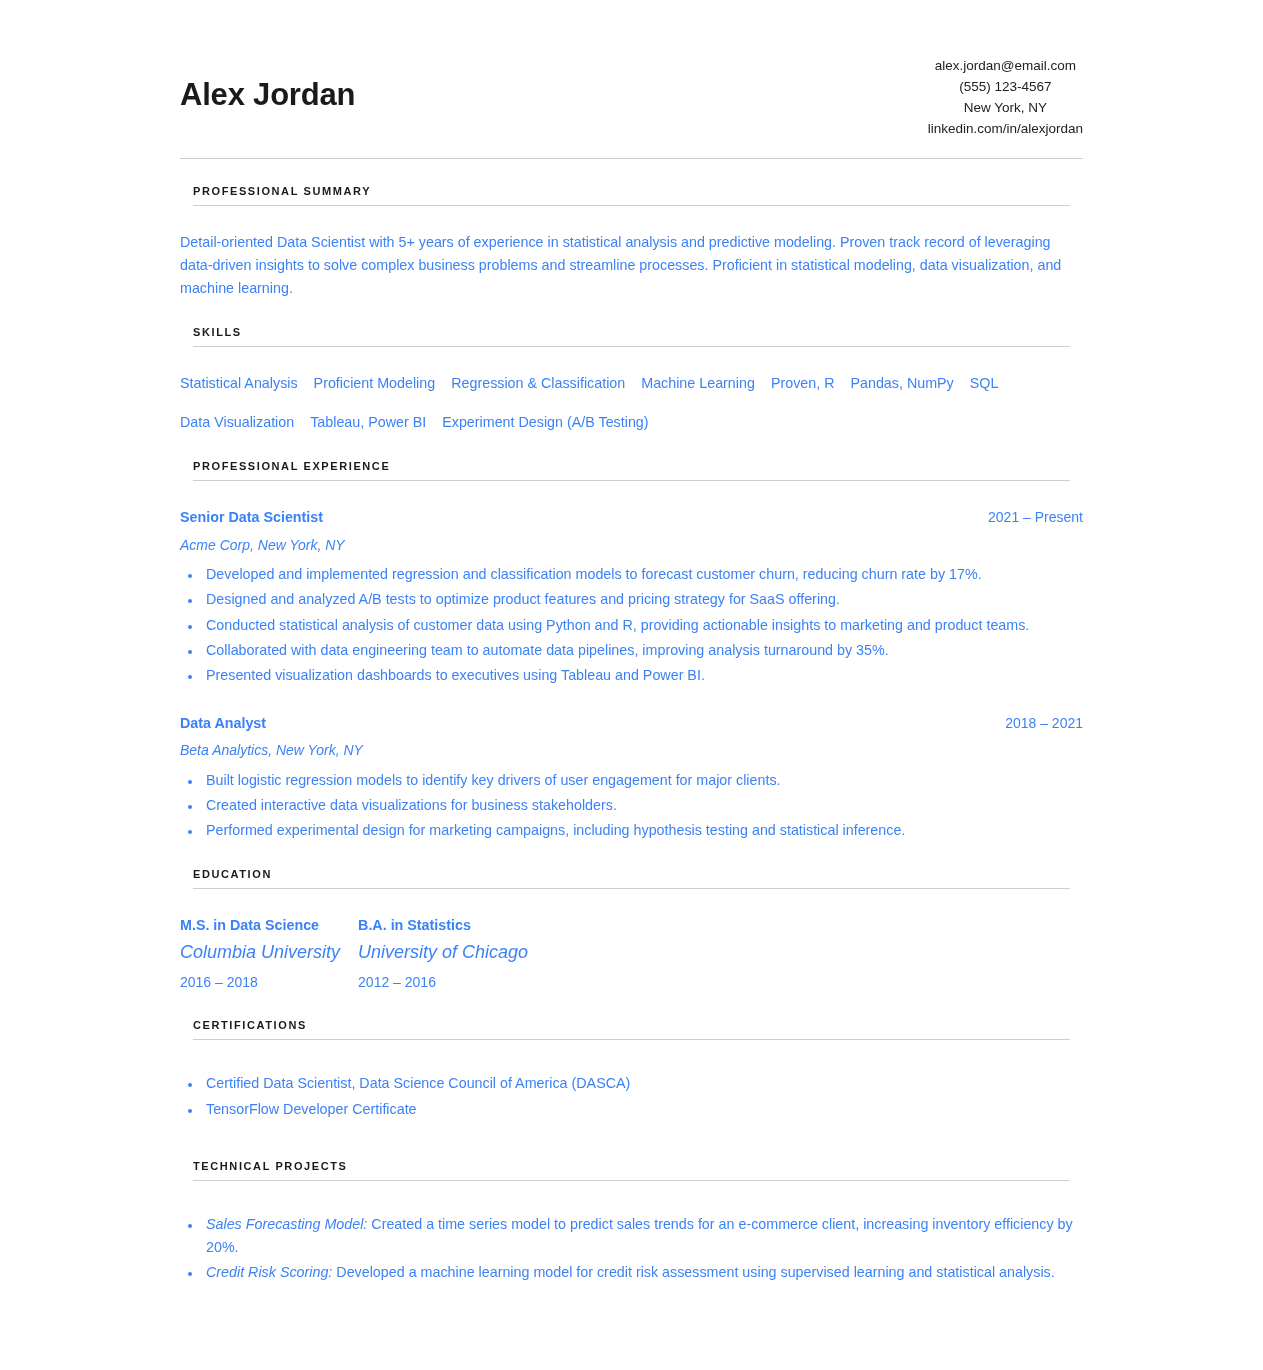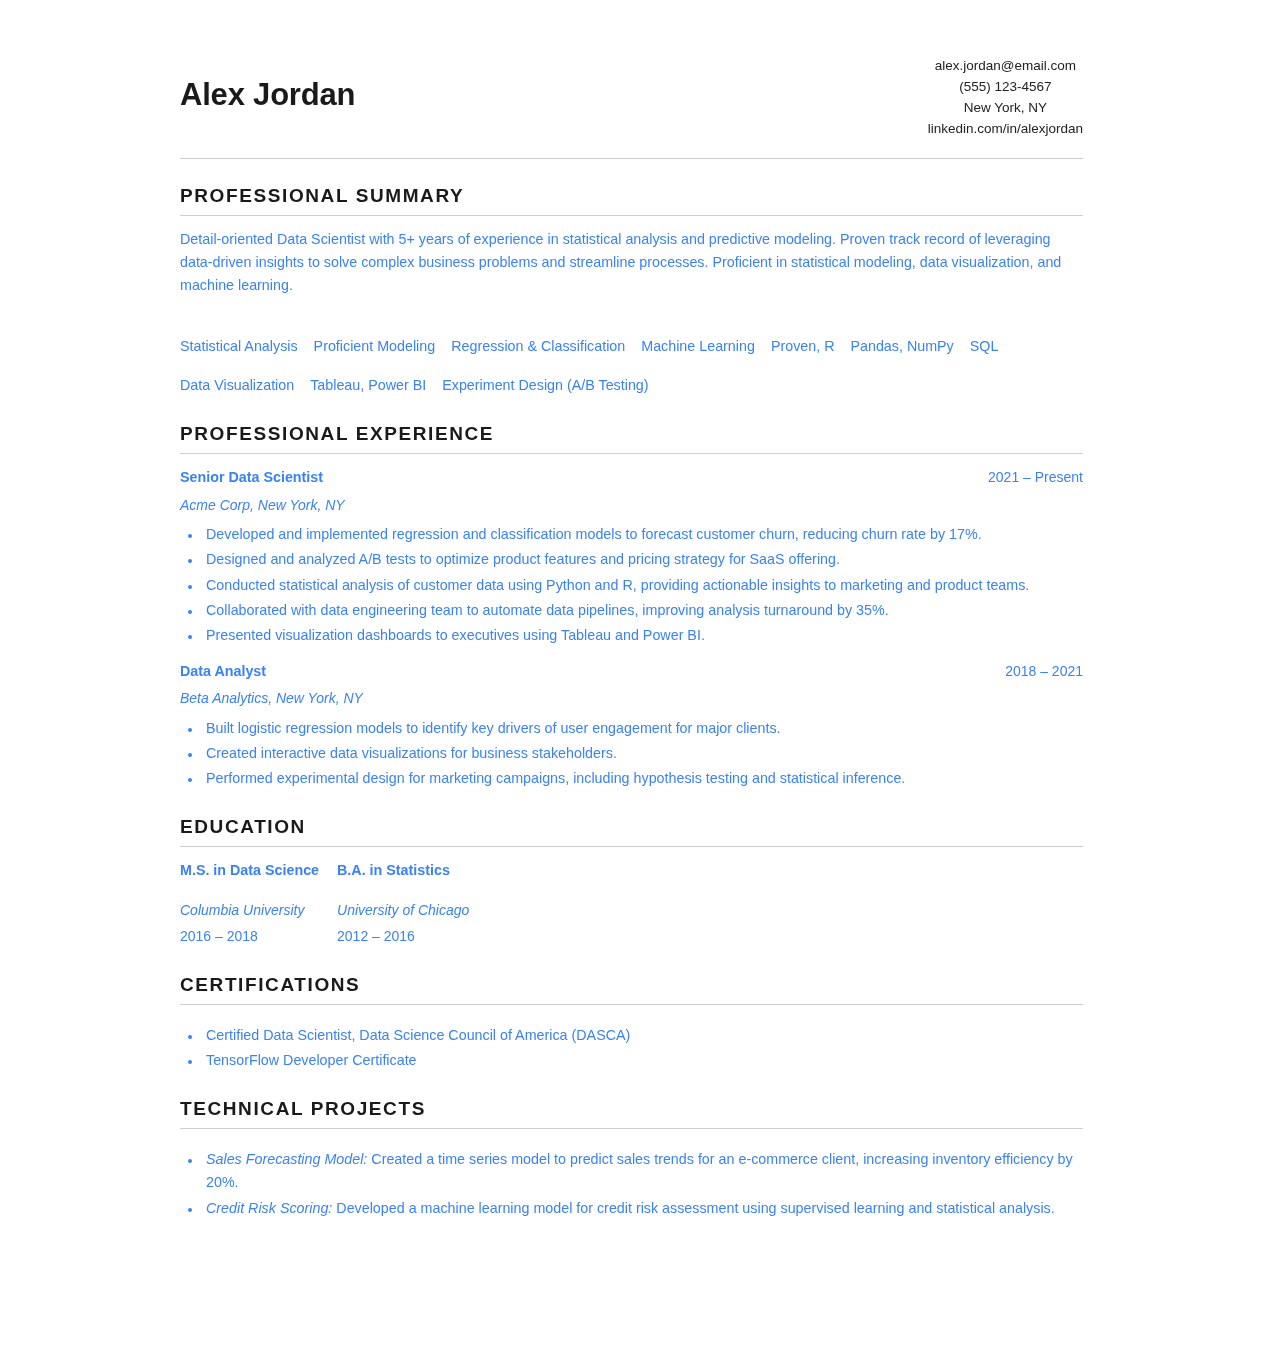--- a/index.html
+++ b/index.html
@@ -39,27 +39,27 @@
     font-size: 13.5px;
     line-height: 1.55;
     color: #222;
     padding-top: 4px;
   }
   .contact div { white-space: nowrap; }
 
   
   .section { margin-top: 26px; }
   .section-title {
-    font-size: 19px;
+    font-size: 11px;
     font-weight: bold;
     letter-spacing: 1.6px;
     text-transform: uppercase;
     padding-bottom: 8px;
     border-bottom: 1px solid #cfcfcf;
-    margin: 0;
+    margin: 13px;
   }
   .section-body {
     padding-top: 12px;
     font-size: 14.3px;
     line-height: 1.62;
     color: #3b82f6;
   }
   .summary-text {
     margin: 0;
     max-width: 905px;
@@ -70,21 +70,21 @@
     display: flex;
     flex-wrap: wrap;
     column-gap: 26px;
     row-gap: 16px;
     max-width: 900px;
     gap: 16px;
   }
   .skill { white-space: nowrap; font-size: 14.3px; }
 
   
-  .job { margin-bottom: 13px; }
+  .job { margin-bottom: 25px; }
   .job:last-child { margin-bottom: 0; }
   .job-head {
     display: flex;
     justify-content: space-between;
     align-items: baseline;
   }
   .job-title { font-weight: bold; font-size: 14.3px; }
   .job-dates { font-size: 14px; }
   .job-company {
     font-style: italic;
@@ -99,21 +99,21 @@
     margin-bottom: 2px;
     padding-left: 4px;
     line-height: 1.62;
   }
   ul.bullets li::marker { font-size: 12px; }
 
   
   .edu-row { display: flex; gap: 18px; }
   .edu-col { min-width: 0; }
   .edu-degree { font-weight: bold; font-size: 14.3px; }
-  .edu-school { font-style: italic; font-size: 14px; margin-top: 16px; }
+  .edu-school { font-style: italic; font-size: 18px; margin-top: 0; }
   .edu-years { font-size: 14px; margin-top: 4px; }
 
   
   .proj-name { font-style: italic; }
   .clip { overflow: hidden; }
 </style>
 </head>
 <body>
 
 <div class="page">
@@ -129,20 +129,21 @@
   </div>
 
   <div class="section">
     <h2 class="section-title">Professional Summary</h2>
     <div class="section-body">
       <p class="summary-text">Detail-oriented Data Scientist with 5+ years of experience in statistical analysis and predictive modeling. Proven track record of leveraging data-driven insights to solve complex business problems and streamline processes. Proficient in statistical modeling, data visualization, and machine learning.</p>
     </div>
   </div>
 
   <div class="section">
+    <h2 class="section-title">Skills</h2>
     <div class="section-body">
       <div class="skills-row">
         <span class="skill">Statistical Analysis</span>
         <span class="skill">Proficient Modeling</span>
         <span class="skill">Regression &amp; Classification</span>
         <span class="skill">Machine Learning</span>
         <span class="skill">Proven, R</span>
         <span class="skill">Pandas, NumPy</span>
         <span class="skill">SQL</span>
         <span class="skill">Data Visualization</span>

